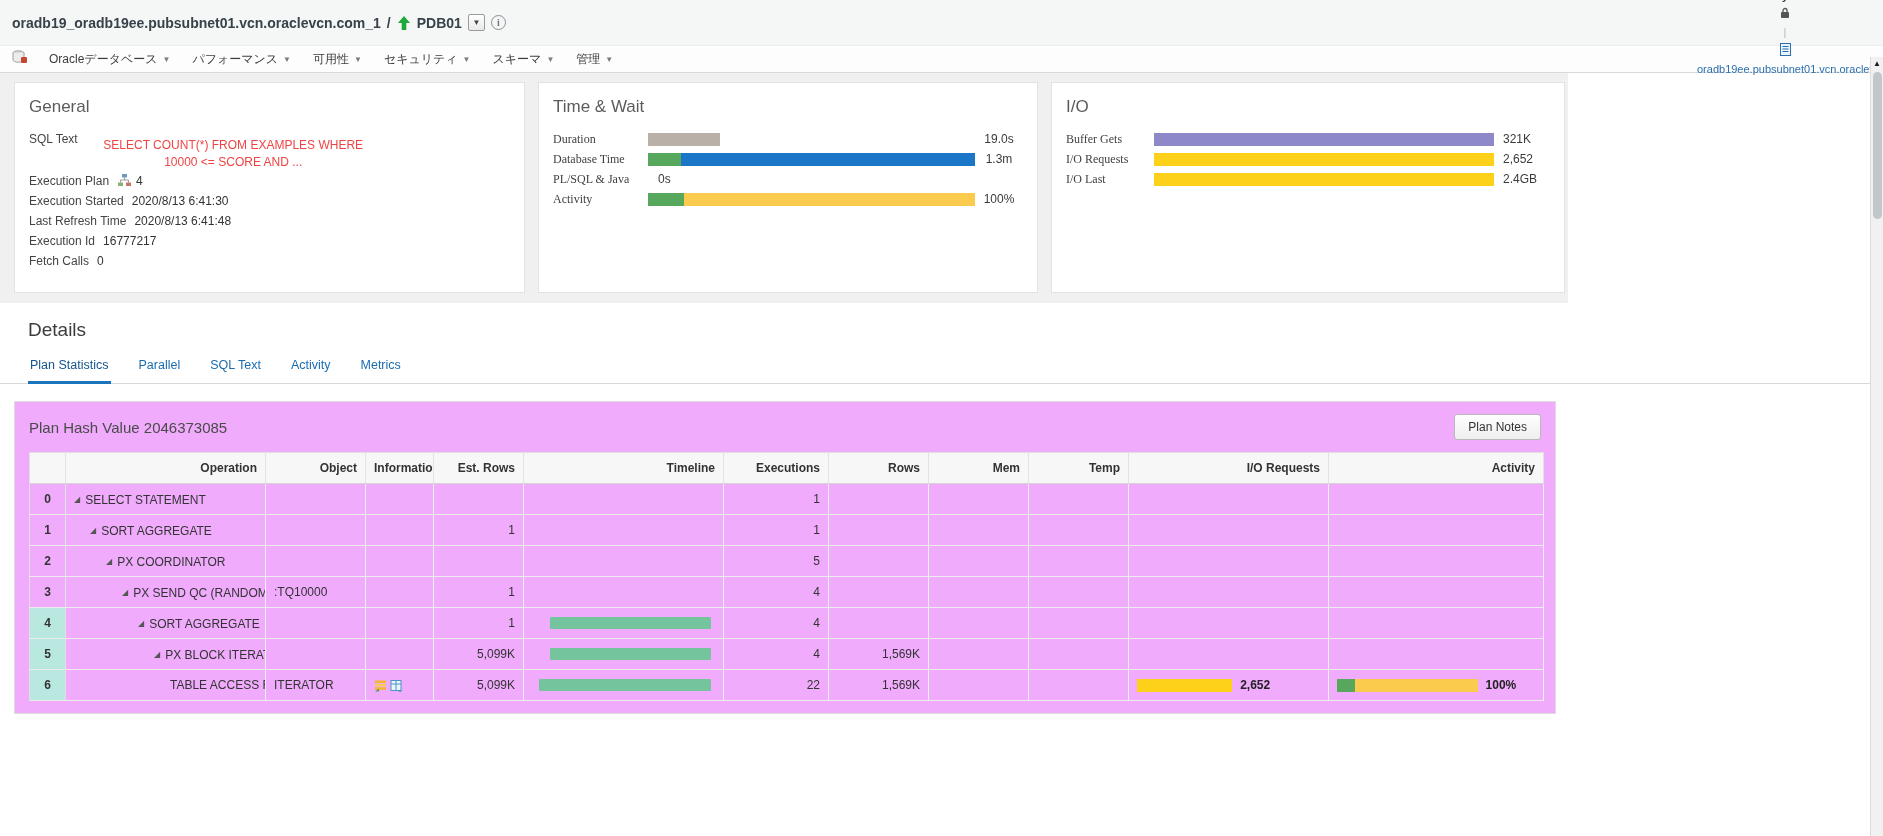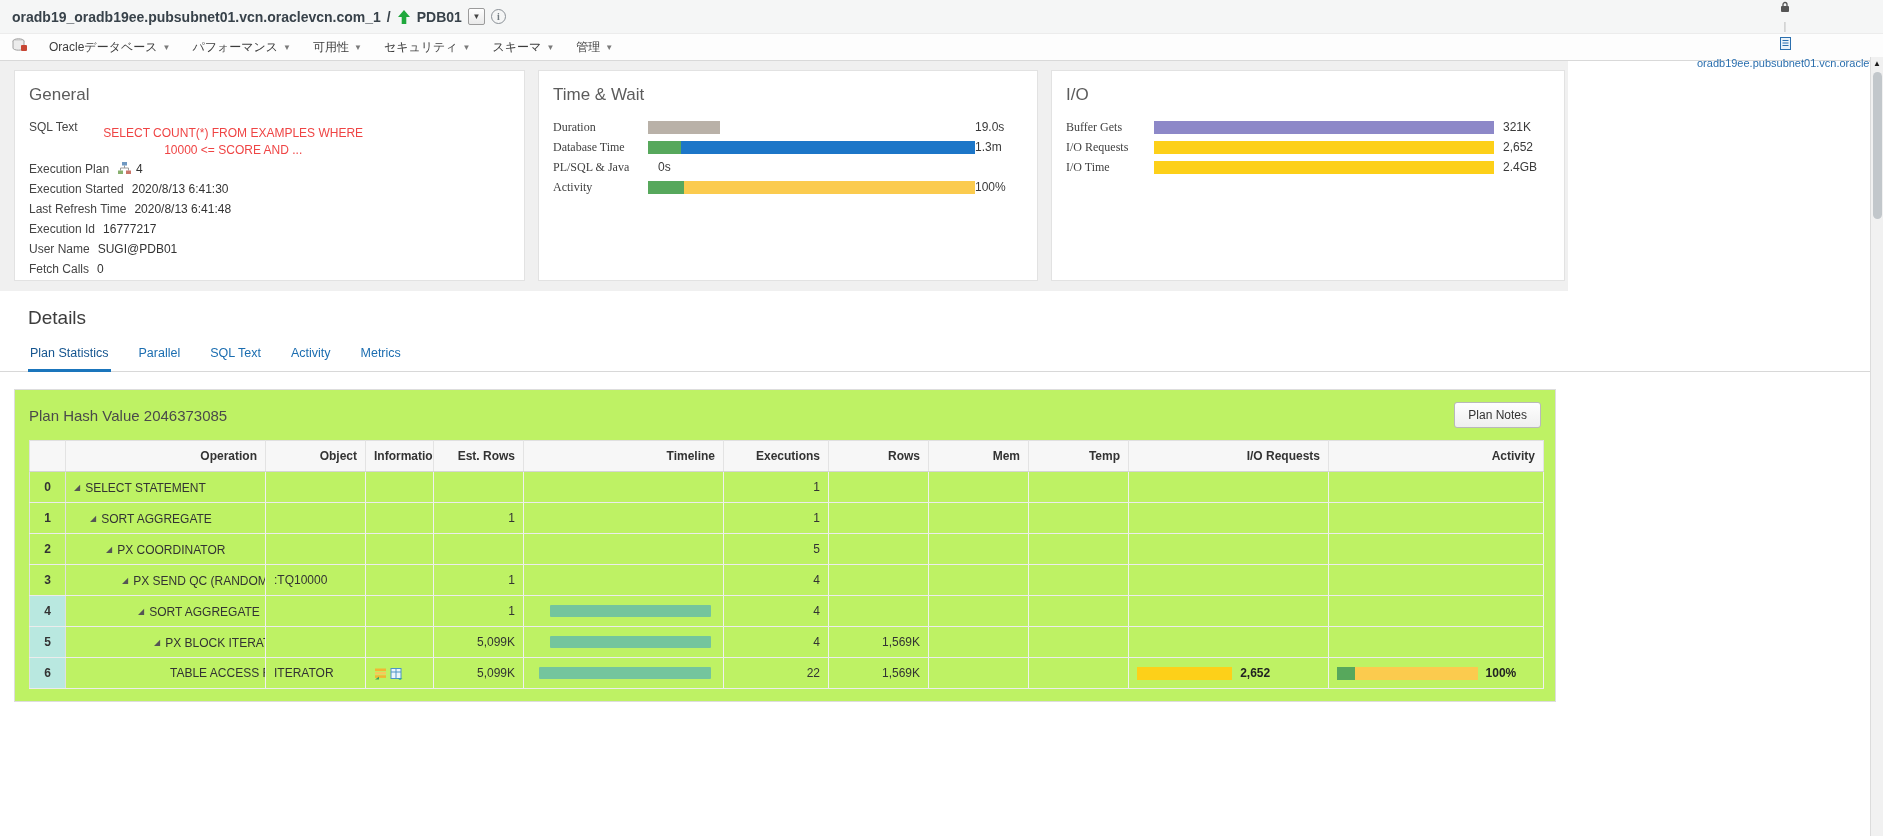--- a/index.html
+++ b/index.html
@@ -1,20 +1,20 @@
 <!DOCTYPE html>
 <html><head>
 <meta charset="utf-8">
 <style>
   * { box-sizing: border-box; margin: 0; padding: 0; }
   html,body { width:1883px; height:836px; overflow:hidden; background:#fff;
     font-family:"Liberation Sans", sans-serif; color:#333; }
 
   
-  .topbar { height:34px; background:#f5f6f6; border-bottom:1px solid #ececec;
+  .topbar { height:46px; background:#f5f6f6; border-bottom:1px solid #ececec;
     display:flex; align-items:center; justify-content:space-between; padding:0 10px 0 12px; }
   .topbar-left { display:flex; align-items:center; gap:6px; white-space:nowrap; }
   .page-title, .title-sep, .pdb-name { font-size:14px; font-weight:bold; color:#38424a; }
   .up-arrow { display:inline-flex; margin:0 1px; }
   .dd-box { width:17px; height:17px; border:1px solid #9b9b9b; border-radius:2px;
     background:linear-gradient(#fff,#e9e9e9); font-size:8px; color:#444;
     display:inline-flex; align-items:center; justify-content:center; cursor:pointer; }
   .circle-i { width:15px; height:15px; border-radius:50%; border:1px solid #8a9096; color:#717a80;
     font-size:10px; font-weight:bold; display:inline-flex; align-items:center; justify-content:center;
     font-family:"Liberation Serif", serif; cursor:pointer; }
@@ -41,31 +41,31 @@
   .gen-label { color:#444; margin-right:8px; flex:none; }
   .sql-link { color:#ef4444; text-decoration:none; display:inline-block; max-width:295px; line-height:17px; margin-top:8px;text-align:center; }
   .plan-count-icon { display:inline-flex; margin-right:4px; margin-top:3px; }
 
   .stat-row { display:flex; align-items:center; height:20px; }
   .stat-label { flex:none; font-size:12px; color:#3f3f3f;font-family:Liberation Serif, serif; }
   .tw .stat-label { width:95px; } .io-panel .stat-label { width:88px; }
   .stat-track { flex:1; height:13px; display:flex; align-items:stretch; overflow:hidden; }
   .seg { display:inline-block; height:100%; }
   .stat-value { flex:none; font-size:12px; color:#3a3a3a; }
-  .tw .stat-value { width:48px; text-align:left; }
+  .tw .stat-value { width:48px; text-align:center; }
   .io-panel .stat-value { width:56px; text-align:left; padding-left:9px; }
   .stat-row.inline .stat-value { width:auto; text-align:left; padding-left:10px; }
 
   
   .details-title { font-size:19px; font-weight:normal; color:#3c3c3c; margin:16px 0 12px 28px; }
   .tabs { display:flex; gap:26px; padding-left:28px; border-bottom:1px solid #d8d8d8; }
   .tab { font-size:12.5px; color:#1b6db0; padding:5px 2px 9px; cursor:pointer; text-decoration:none; }
   .tab.active { color:#15558f; border-bottom:3px solid #1a75bc; margin-bottom:-1px; }
 
-  .plan-card { margin:17px 0 0 14px; width:1542px; border:1px solid #ddd; background:#bef264; padding-bottom:12px; }
+  .plan-card { margin:17px 0 0 14px; width:1542px; border:1px solid #ddd; background:#f0abfc; padding-bottom:12px; }
   .plan-head { display:flex; align-items:center; justify-content:space-between; padding:12px 14px; }
   .plan-title { font-size:15px; color:#4a4a4a; }
   .plan-notes-btn { font-size:12px; color:#333; background:linear-gradient(#fefefe,#efefef);
     border:1px solid #b9b9b9; border-radius:3px; padding:5px 13px; cursor:pointer;
     font-family:"Liberation Sans", sans-serif; }
 
   table.plan-table { border-collapse:collapse; table-layout:fixed; width:1514px; margin:0 14px;
     font-size:12px; color:#333; border:1px solid #e0e0e0; }
   .c-id{width:36px}.c-op{width:200px}.c-obj{width:100px}.c-info{width:68px}.c-est{width:90px}
   .c-tl{width:200px}.c-exe{width:105px}.c-rows{width:100px}.c-mem{width:100px}.c-temp{width:100px}
@@ -189,24 +189,20 @@
     </div>
     <div class="gen-row">
       <span class="gen-label">Last Refresh Time</span>
       <span>2020/8/13 6:41:48</span>
     </div>
     <div class="gen-row">
       <span class="gen-label">Execution Id</span>
       <span>16777217</span>
     </div>
     <div class="gen-row">
-      <span class="gen-label">User Name</span>
-      <span>SUGI@PDB01</span>
-    </div>
-    <div class="gen-row">
       <span class="gen-label">Fetch Calls</span>
       <span>0</span>
     </div>
   </section>
 
   <section class="card card-timewait tw">
     <h3 class="card-title">Time &amp; Wait</h3>
     <div class="stat-row">
       <span class="stat-label">Duration</span>
       <span class="stat-track">
@@ -247,21 +243,21 @@
       <span class="stat-value">321K</span>
     </div>
     <div class="stat-row">
       <span class="stat-label">I/O Requests</span>
       <span class="stat-track">
           <span class="seg" style="width: 100%; background: rgb(253, 208, 25);"></span>
         </span>
       <span class="stat-value">2,652</span>
     </div>
     <div class="stat-row">
-      <span class="stat-label">I/O Time</span>
+      <span class="stat-label">I/O Last</span>
       <span class="stat-track">
           <span class="seg" style="width: 100%; background: rgb(253, 208, 25);"></span>
         </span>
       <span class="stat-value">2.4GB</span>
     </div>
   </section>
 
 </div>
 
 <h2 class="details-title">Details</h2>

